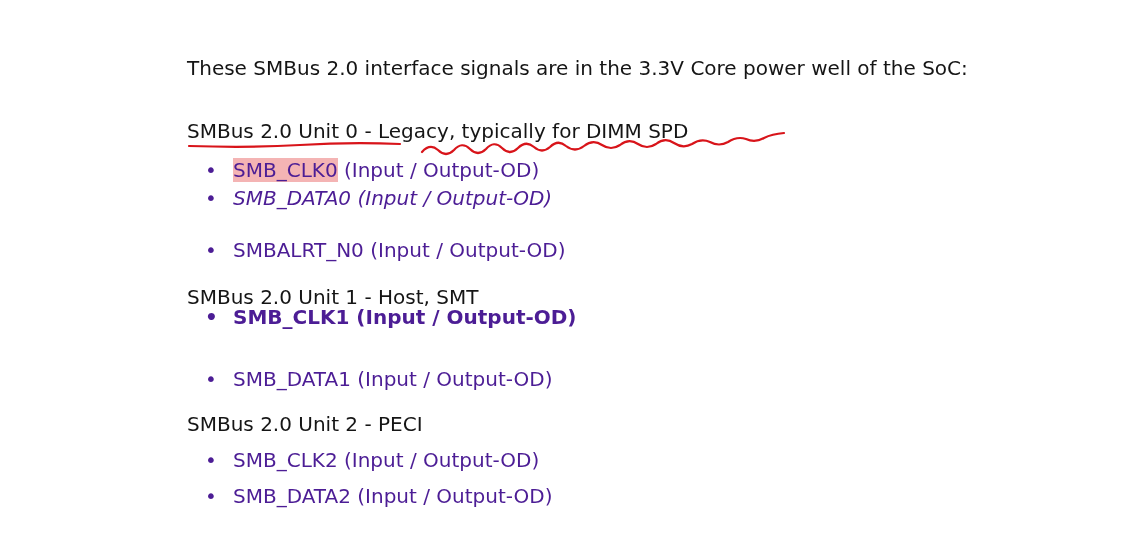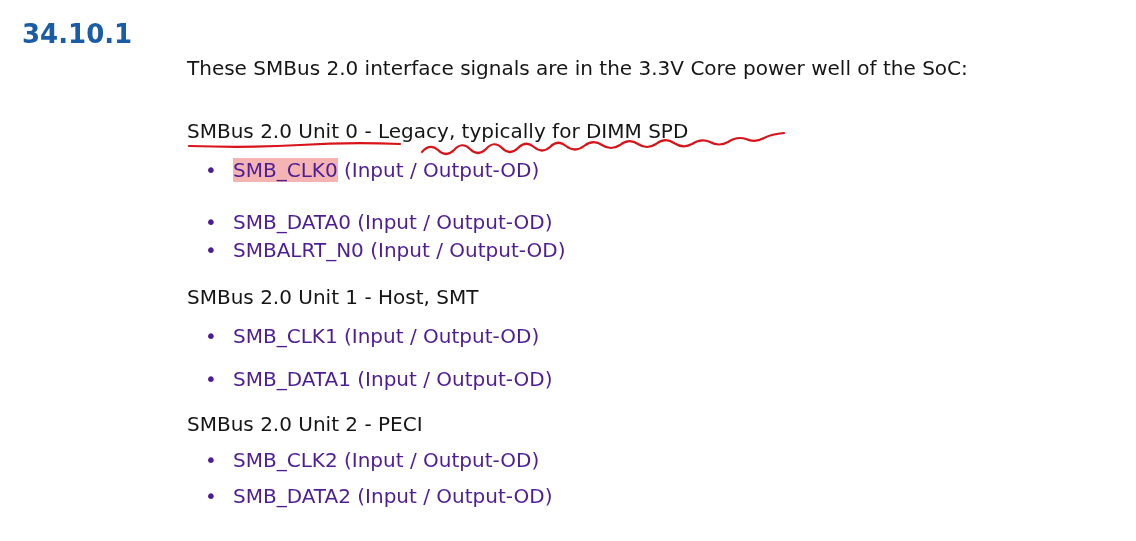--- a/index.html
+++ b/index.html
@@ -62,40 +62,39 @@
       position: absolute;
       left: 0;
       top: 0;
       pointer-events: none;
     }
   </style>
 </head>
 <body>
 
 <div class="heading">
-  <span class="num">34.10.1</span>
 </div>
 
 <div class="line" style="top:54px;">These SMBus 2.0 interface signals are in the 3.3V Core power well of the SoC:</div>
 
 <div class="line" style="top:117px;">
   <span>SMBus 2.0 Unit 0</span><span> - Legacy, typically for DIMM SPD</span>
 </div>
 <div class="bullet-line" style="top:156px;">
   <span class="dot">•</span><span class="hl">SMB_CLK0</span><span> (Input / Output-OD)</span>
 </div>
-<div class="bullet-line" style="top:208px;">
+<div class="bullet-line" style="top:184px;font-style:italic;">
   <span class="dot">•</span><span>SMB_DATA0</span><span> (Input / Output-OD)</span>
 </div>
 <div class="bullet-line" style="top:228px;margin-top:8px;">
   <span class="dot">•</span><span>SMBALRT_N0</span><span> (Input / Output-OD)</span>
 </div>
 
 <div class="line" style="top:283px;">SMBus 2.0 Unit 1 - Host, SMT</div>
-<div class="bullet-line" style="top:322px;">
+<div class="bullet-line" style="top:303px;font-weight:bold;">
   <span class="dot">•</span><span>SMB_CLK1</span><span> (Input / Output-OD)</span>
 </div>
 <div class="bullet-line" style="top:365px;">
   <span class="dot">•</span><span>SMB_DATA1</span><span> (Input / Output-OD)</span>
 </div>
 
 <div class="line" style="top:410px;">SMBus 2.0 Unit 2 - PECI</div>
 <div class="bullet-line" style="top:446px;">
   <span class="dot">•</span><span>SMB_CLK2</span><span> (Input / Output-OD)</span>
 </div>

